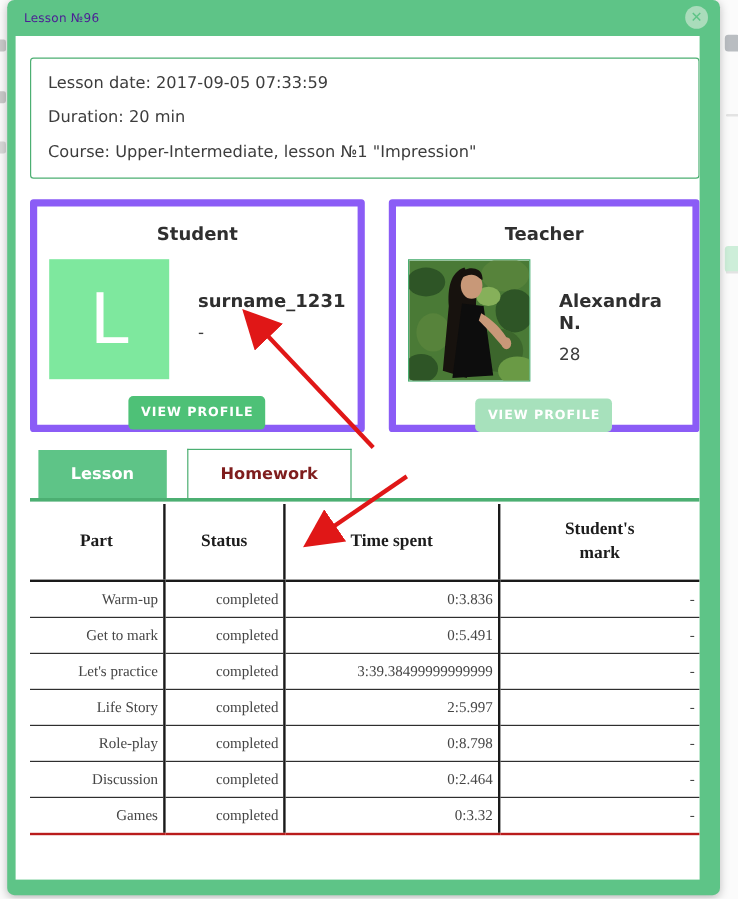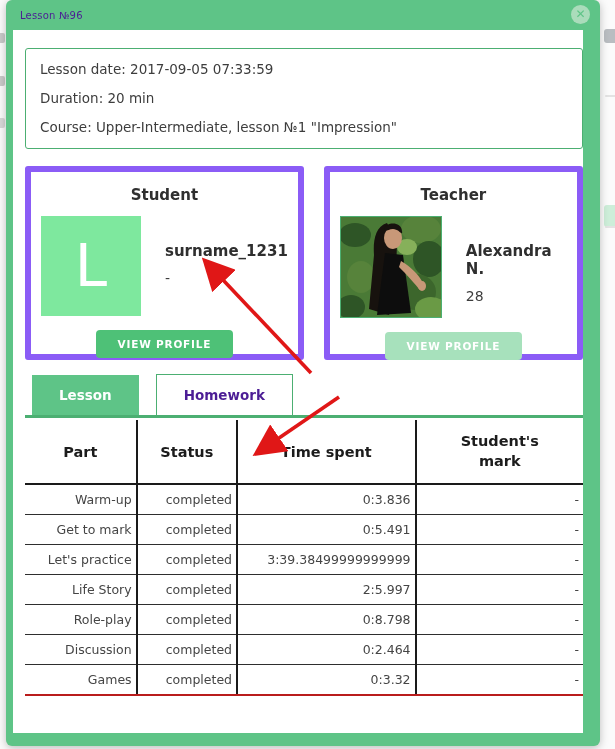--- a/index.html
+++ b/index.html
@@ -63,44 +63,44 @@
     width: 100px; height: 100px; background: #7ee89e; flex: 0 0 100px;
     display: flex; align-items: center; justify-content: center;
     color: #ffffff; font-size: 58px; font-weight: 400;
   }
   .photo-frame { width: 102px; height: 102px; border: 1px solid #4caf72; flex: 0 0 102px; }
   .photo-frame svg { display: block; width: 100%; height: 100%; }
   .card-info { flex: 1; padding: 26px 0 0 24px; }
   .person-name { font-weight: bold; font-size: 15px; color: #2f2f2f; margin-bottom: 10px; }
   .person-sub { font-size: 14px; color: #3d3d3d; }
   .profile-btn {
-    display: block; margin: 14px auto 0; width: 137px; padding: 8px 0;
+    display: block; margin: 14px auto 0; width: 114px; padding: 8px 0;
     background: #4ec177; border: none; border-radius: 4px;
     color: #ffffff; font-family: inherit; font-size: 10.5px; font-weight: bold;
     letter-spacing: .8px; text-align: center; cursor: pointer;
   }
   .profile-btn.pale { background: #a7e1bc; }
 
   
   .tabs {
     margin-top: 14px; display: flex; gap: 17px; padding-left: 7px;
     border-bottom: 3px solid #4caf72; align-items: center;
   }
   .tab {
     font-size: 13.5px; font-weight: bold; padding: 12px 27px;
     cursor: pointer; white-space: nowrap;
   }
   .tab.active { background: #5ec487; color: #ffffff; }
   .tab.inactive {
-    background: #ffffff; color: #4c1d95;
+    background: #ffffff; color: #7f1d1d;
     border: 1px solid #4caf72; border-bottom: none;
   }
 
   
-  table.parts { width: 100%; border-collapse: collapse; margin-top: 2px; table-layout: fixed; }
+  table.parts { width: 100%; border-collapse: collapse; margin-top: 2px; table-layout: fixed; font-family: Liberation Serif, serif; }
   table.parts th {
     font-size: 14.5px; font-weight: bold; color: #1c1c1c;
     padding: 12px 4px; border-bottom: 2px solid #1a1a1a; text-align: center;
   }
   table.parts th + th, table.parts td + td { border-left: 2px solid #1a1a1a; }
   table.parts col.c1 { width: 20%; } table.parts col.c2 { width: 18%; }
   table.parts col.c3 { width: 32%; } table.parts col.c4 { width: 30%; }
   table.parts td {
     font-size: 12.5px; color: #454545; text-align: right;
     padding: 7px 4px; border-bottom: 1px solid #2e2e2e;

